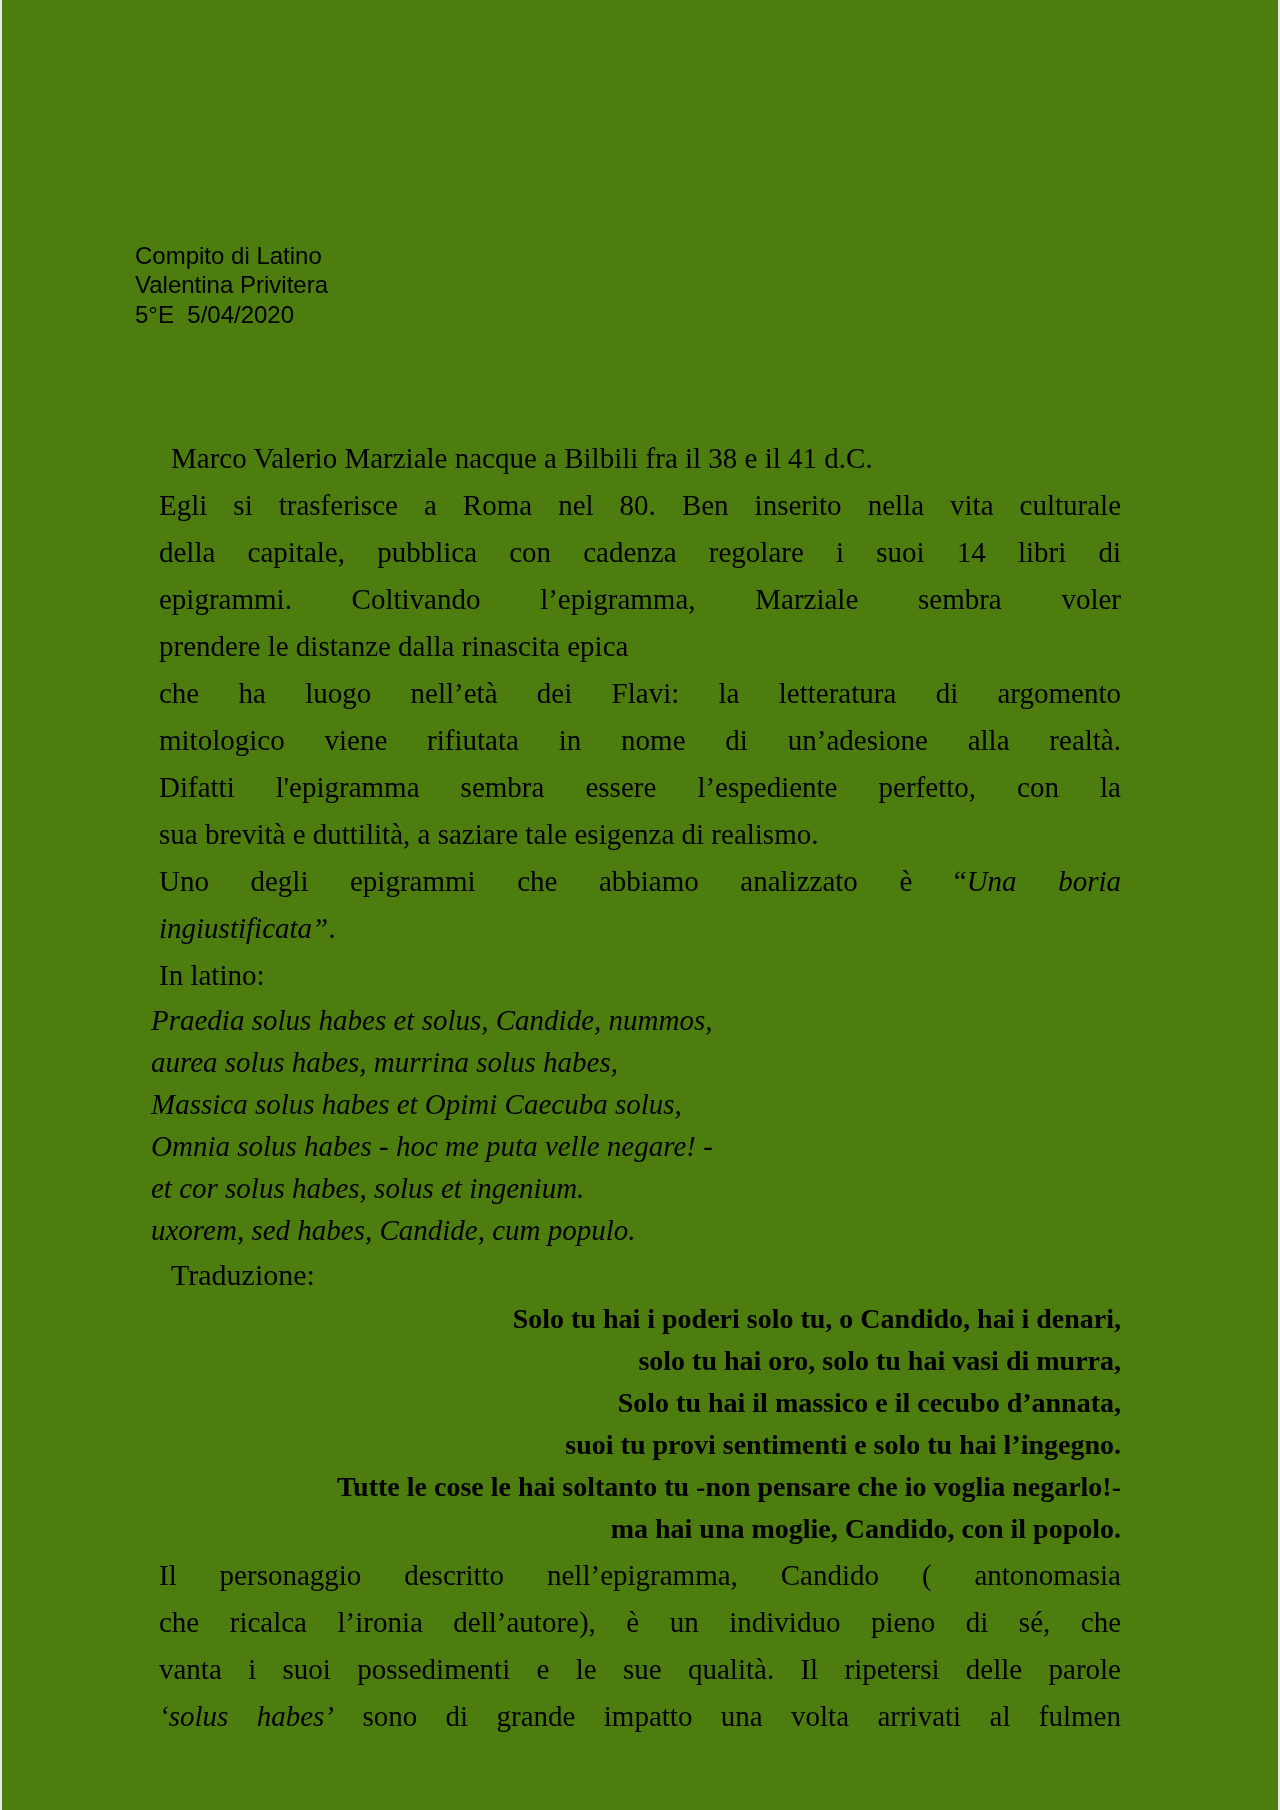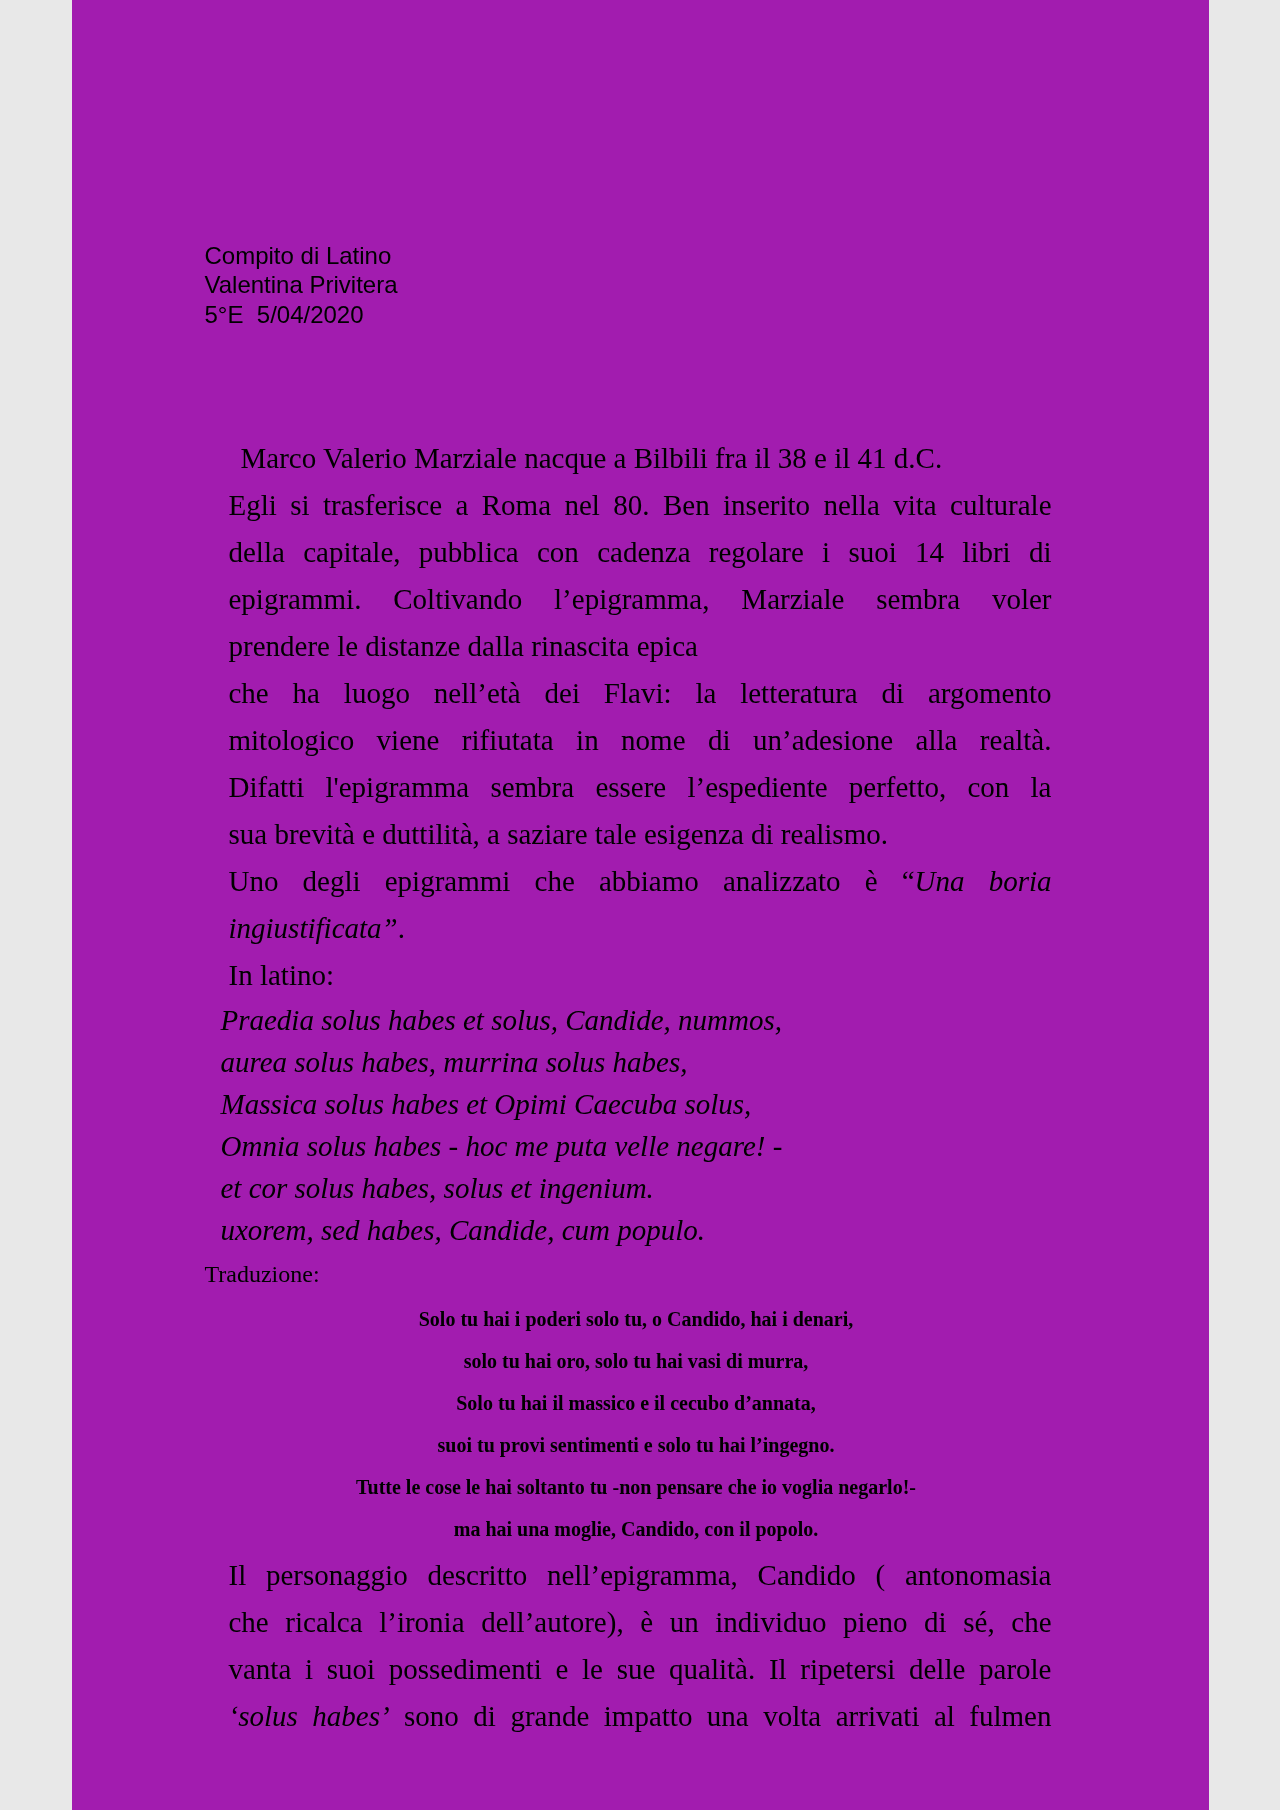--- a/index.html
+++ b/index.html
@@ -1,22 +1,22 @@
 <!DOCTYPE html>
 <html><head>
 <meta charset="utf-8">
 <style>
   html, body { margin: 0; padding: 0; }
   body { background: #e8e8e8; }
   .page {
     position: relative;
-    width: 1137px;
+    width: 1276px;
     height: 1810px;
     margin: 0 auto;
-    background: #a21caf;
+    background: #4d7c0f;
     color: #000000;
     overflow: hidden;
     font-family: "Liberation Serif", serif;
   }
   .content {
     position: absolute;
     left: 133px;
     right: 157px;
     top: 0;
   }
@@ -47,29 +47,30 @@
   
   .poem {
     font-size: 29px;
     line-height: 42px;
     font-style: italic;
     text-align: left;
     padding-left: 16px;
   }
   
   .tlabel {
-    font-size: 24px;
+    font-size: 30px;
     line-height: 47px;
+    margin-left: 36px;
   }
   
   .translation {
-    font-size: 20px;
+    font-size: 28px;
     line-height: 42px;
     font-weight: bold;
-    text-align: center;
+    text-align: right;
     padding-left: 16px;
   }
   .closing { margin-top: 2px; }
 </style>
 </head>
 <body>
 
 <div class="page">
   <div class="content">
 

